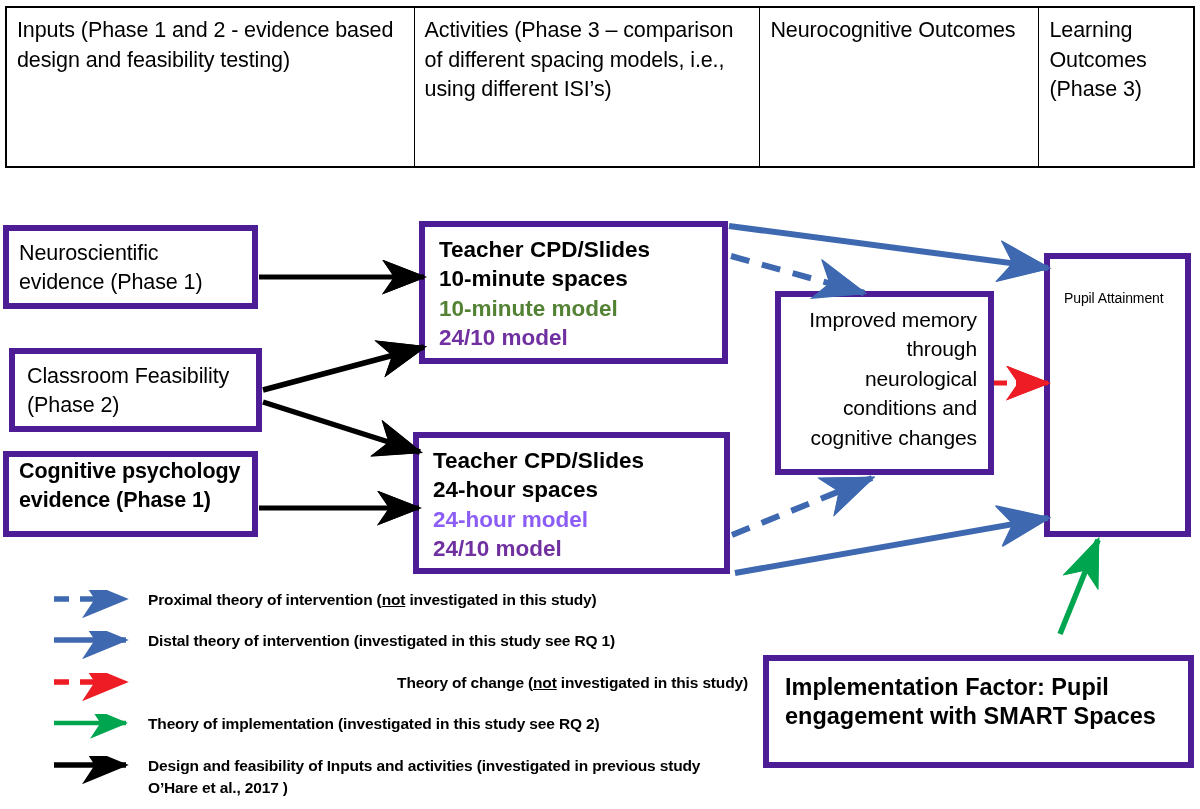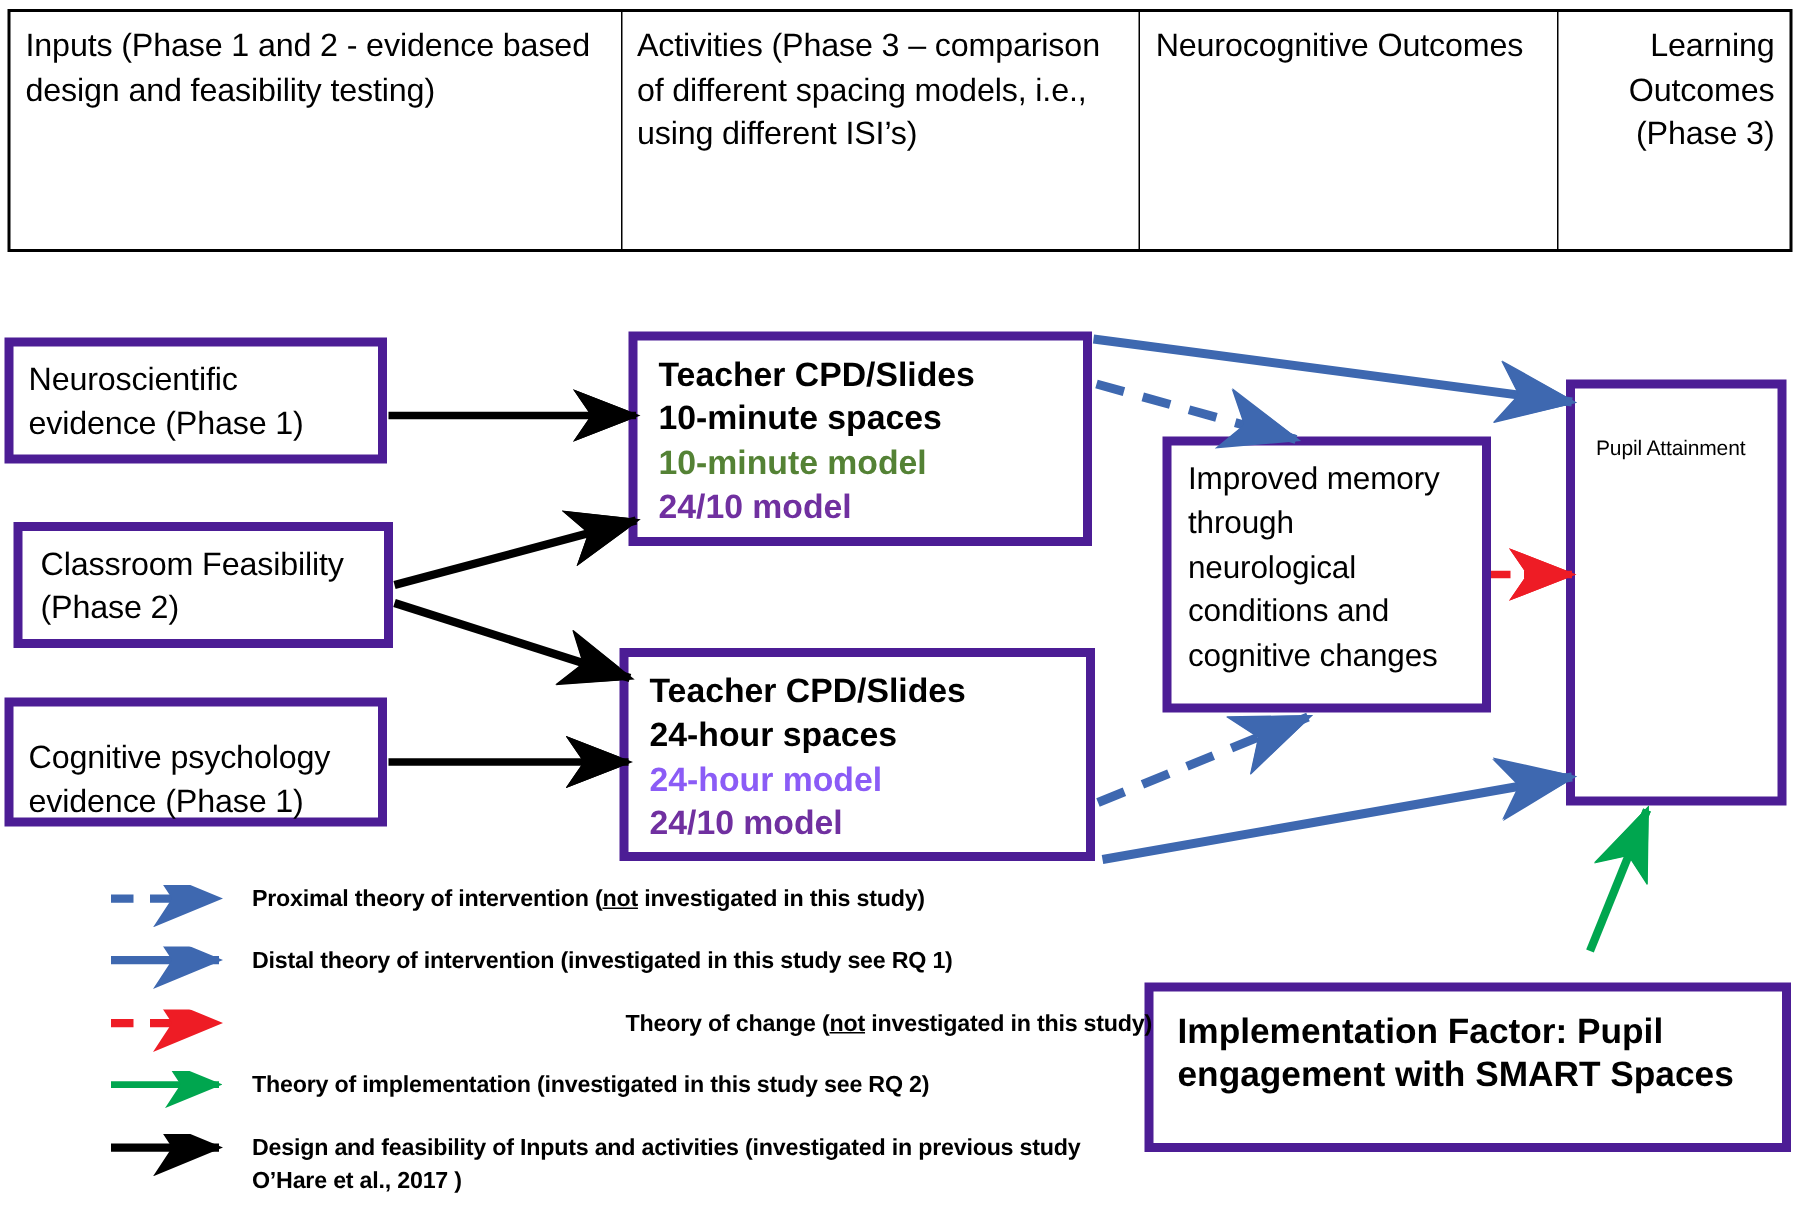--- a/index.html
+++ b/index.html
@@ -28,21 +28,21 @@
     display: flex;
   }
   .hdr-cell {
     box-sizing: border-box;
     border-right: 1.6px solid #000;
     padding: 8px 10px 0 10px;
     font-size: 21.5px;
     line-height: 1.38;
     letter-spacing: -0.1px;
   }
-  .hdr-cell:last-child { border-right: none; text-align: right; }
+  .hdr-cell:last-child { border-right: none; }
   .hdr-c1 { width: 409px; }
   .hdr-c2 { width: 347px; }
   .hdr-c3 { width: 280px; }
   .hdr-c4 { width: 154px; }
 
   
   .node {
     position: absolute;
     box-sizing: border-box;
     border: 6px solid #4c1d95;
@@ -51,33 +51,33 @@
   }
   .node .txt {
     font-size: 21.5px;
     line-height: 1.33;
     letter-spacing: -0.1px;
   }
 
   
   #box-neuro     { left: 3px;  top: 225px; width: 255px; height: 84px; padding: 8px 10px; }
   #box-class     { left: 9px;  top: 348px; width: 253px; height: 84px; padding: 8px 12px; }
-  #box-cogpsy    { left: 3px;  top: 465px; width: 255px; height: 86px; padding: 20px 10px; }
+  #box-cogpsy    { left: 3px;  top: 451px; width: 255px; height: 86px; padding: 0 10px; font-weight: bold; }
 
   
   #box-cpd10     { left: 419px; top: 221px; width: 309px; height: 143px; padding: 8px 14px; }
   #box-cpd24     { left: 413px; top: 432px; width: 317px; height: 142px; padding: 8px 14px; }
   .cpd-line { font-weight: bold; font-size: 22.5px; line-height: 1.31; white-space: nowrap; }
   .c-black  { color: #000000; }
   .c-green  { color: #548235; }
   .c-purple { color: #7030A0; }
   .c-gray   { color: #8b5cf6; }
 
   
-  #box-improved { left: 775px; top: 291px; width: 219px; height: 184px; padding: 8px 11px; }
+  #box-improved { left: 775px; top: 291px; width: 219px; height: 184px; padding: 8px 11px; text-align: right; }
   #box-improved .txt { font-size: 21px; line-height: 1.40; }
 
   
   #box-pupil { left: 1044px; top: 253px; width: 147px; height: 284px; padding: 30px 12px 0 14px; }
   #box-pupil .txt { font-size: 14px; line-height: 1.40; }
 
   
   #box-impl { left: 763px; top: 655px; width: 431px; height: 113px; padding: 12px 14px 0 16px; }
   #box-impl .txt {
     font-family: "Liberation Sans", sans-serif;
@@ -86,21 +86,21 @@
     line-height: 1.22;
     letter-spacing: 0px;
   }
 
   
   #arrows { position: absolute; left:0; top:0; width:1200px; height:809px; z-index: 2; }
   #arrows-top { position: absolute; left:0; top:0; width:1200px; height:809px; z-index: 6; pointer-events:none; }
 
   
   #legend { position: absolute; left: 0px; top: 580px; width: 740px; z-index: 5; }
-  .leg-row { position: absolute; left: 0; width: 740px; height: 40px; margin-left: 20px; }
+  .leg-row { position: absolute; left: 0; width: 740px; height: 40px; }
   .leg-art { position: absolute; left: 52px; top: 0; width: 86px; height: 30px; }
   .leg-text {
     position: absolute; left: 148px; top: -1px;
     font-size: 15.5px; font-weight: bold;
     line-height: 1.45;
     letter-spacing: -0.15px;
     color: #000;
     width: 600px;
   }
   .leg-text u { text-decoration: underline; }

